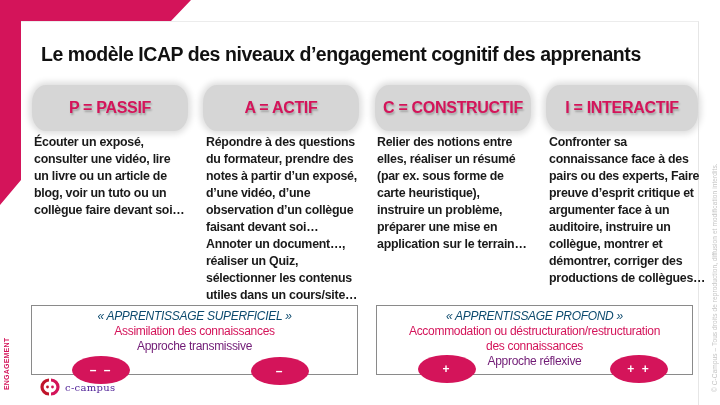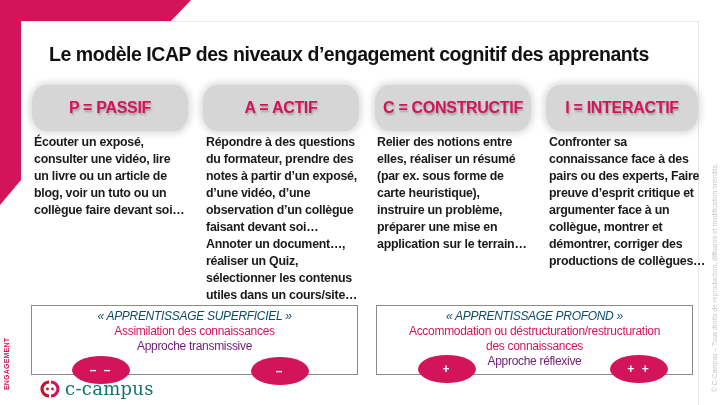--- a/index.html
+++ b/index.html
@@ -1,31 +1,31 @@
 <!DOCTYPE html>
 <html><head>
 <meta charset="utf-8">
 <style>
   html, body { margin:0; padding:0; }
   body { width:720px; height:405px; position:relative; overflow:hidden; background:#ffffff; font-family:"Liberation Sans", sans-serif; }
   .pink-frame { position:absolute; left:0; top:0; width:720px; height:405px; }
   .panel { position:absolute; left:21px; top:21px; width:678px; height:384px; background:#ffffff; border-top:1px solid #ececec; border-right:1px solid #e6e6e6; box-sizing:border-box; }
-  .title { position:absolute; left:49px; top:43px; font-size:19.5px; font-weight:bold; color:#111111; letter-spacing:-0.45px; white-space:nowrap; }
+  .title { position:absolute; left:41px; top:43px; font-size:19.5px; font-weight:bold; color:#111111; letter-spacing:-0.45px; white-space:nowrap; }
   .pill { position:absolute; top:85px; height:46px; background:#d6d6d6; border-radius:14px/18px; box-shadow:0 0 6px 3px #dedede; display:flex; align-items:center; justify-content:center; font-size:16px; font-weight:bold; color:#d4145a; letter-spacing:-0.3px; text-shadow:1px 2px 2px rgba(0,0,0,0.25); white-space:nowrap; }
   .desc { position:absolute; top:134px; font-size:12.4px; line-height:17px; color:#1a1a1a; letter-spacing:-0.25px;font-weight:bold; }
   .desc div { white-space:nowrap; }
   .box { position:absolute; top:305px; height:70px; border:1px solid #8a8a8a; box-sizing:border-box; background:#ffffff; text-align:center; font-size:12px; line-height:15px; letter-spacing:-0.3px; }
   .box .q { font-style:italic; color:#0c4a6e; margin-top:3px; }
   .box .pk { color:#d4145a; }
   .box .ap { color:#701a75;text-align:center; }
   .oval { position:absolute; height:28px; width:58px; border-radius:50%; background:#d4145a; color:#ffffff; font-size:12px; font-weight:bold; display:flex; align-items:center; justify-content:center; letter-spacing:2px; }
   .engagement { position:absolute; left:3px; top:390px; transform:rotate(-90deg); transform-origin:left top; font-size:7px; font-weight:bold; color:#d4145a; letter-spacing:0.2px; white-space:nowrap; }
   .copyright { position:absolute; left:711px; top:392px; transform:rotate(-90deg); transform-origin:left top; font-size:6.5px; color:#c4c4c4; white-space:nowrap; letter-spacing:0.1px; }
   .logo { position:absolute; left:40px; top:378px; display:flex; align-items:center; gap:5px; }
-  .logo-text { font-family:"DejaVu Serif", serif; font-size:18px; color:#0f766e; letter-spacing:0.3px; }
+  .logo-text { font-family:"DejaVu Serif", serif; font-size:10px; color:#4c1d95; letter-spacing:0.3px; }
 </style>
 </head>
 <body>
 
 <svg class="pink-frame" viewBox="0 0 720 405" width="720" height="405">
   <polygon points="0,0 191,0 171,21 21,21 21,180 0,205" fill="#d4145a"></polygon>
 </svg>
 
 <div class="panel"></div>
 
@@ -66,20 +66,21 @@
   <div>préparer une mise en</div>
   <div>application sur le terrain…</div>
 </div>
 
 <div class="desc" style="left:549px;">
   <div>Confronter sa</div>
   <div>connaissance face à des</div>
   <div>pairs ou des experts, Faire</div>
   <div>preuve d’esprit critique et</div>
   <div>argumenter face à un</div>
+  <div>auditoire, instruire un</div>
   <div>collègue, montrer et</div>
   <div>démontrer, corriger des</div>
   <div>productions de collègues…</div>
 </div>
 
 <div class="box" style="left:31px;width:327px;">
   <div class="q">« APPRENTISSAGE SUPERFICIEL »</div>
   <div class="pk">Assimilation des connaissances</div>
   <div class="ap">Approche transmissive</div>
 </div>

